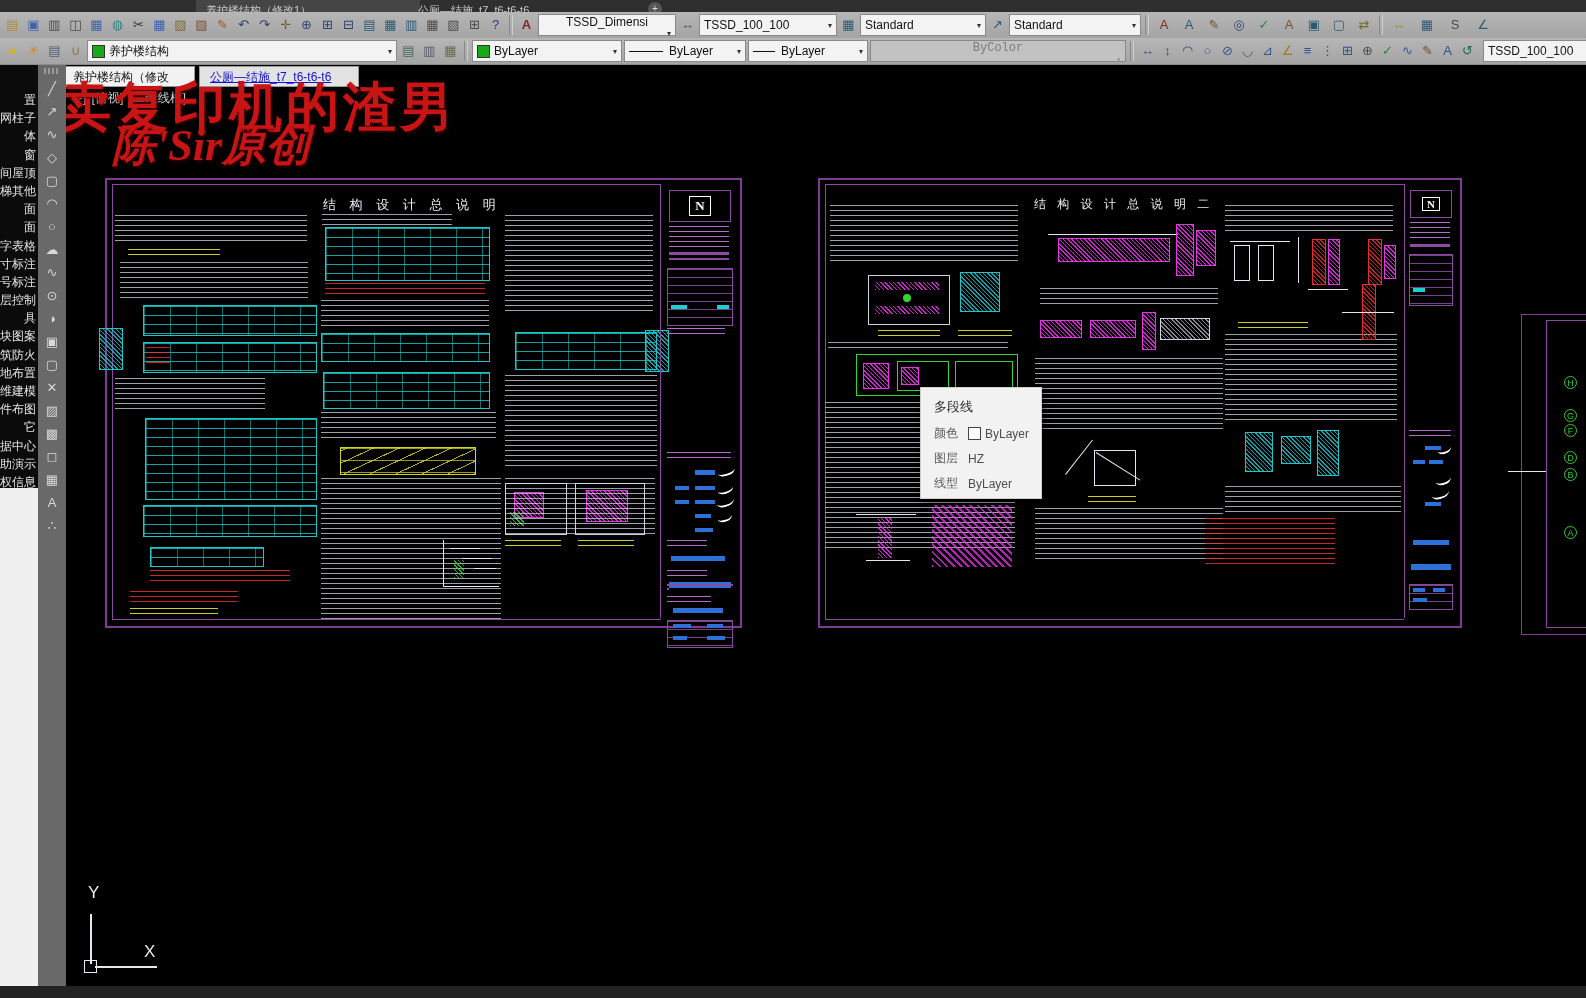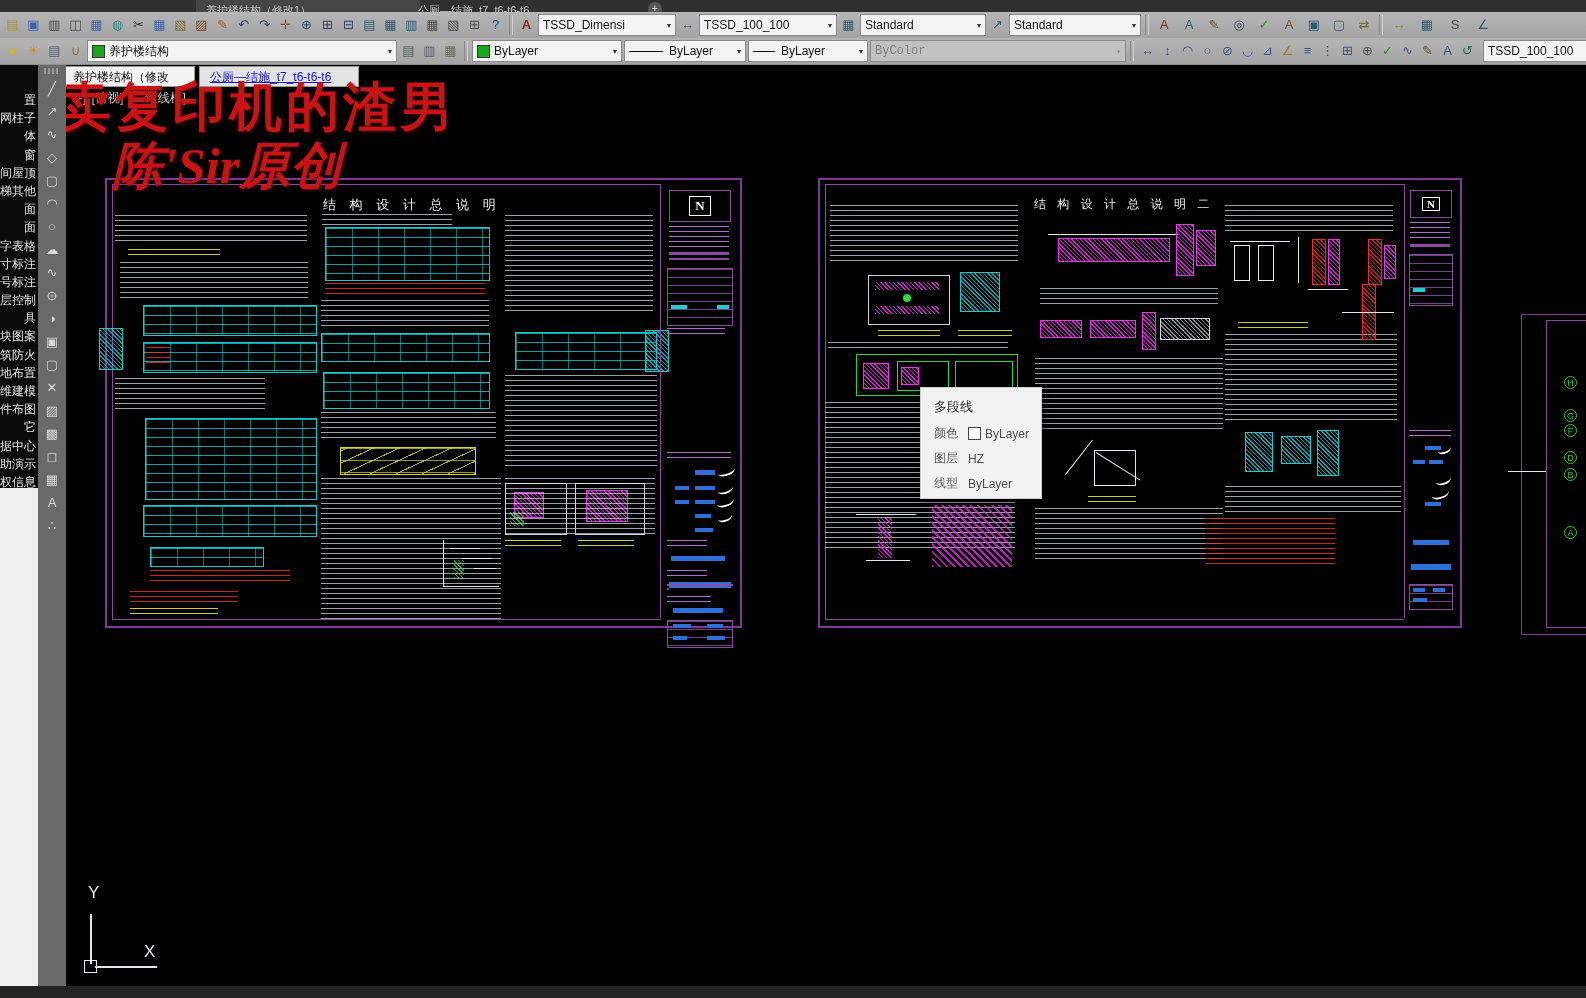--- a/index.html
+++ b/index.html
@@ -76,21 +76,21 @@
            padding:10px 0 0 13px;box-sizing:border-box;}
   #tooltip .ttl{font-size:13px;color:#2b2b2b;margin-bottom:9px;}
   #tooltip .row{display:flex;align-items:center;font-size:12px;color:#595959;margin-bottom:8px;}
   #tooltip .row .lab{width:34px;}
   #tooltip .row .val{color:#4c4c4c;}
   #tooltip .wsw{width:11px;height:11px;background:#fff;border:1.5px solid #444;margin-right:4px;}
   
   .wm{position:absolute;color:#c81414;z-index:40;font-family:"Liberation Serif","DejaVu Serif",serif;
       font-weight:bold;white-space:nowrap;text-shadow:1px 2px 3px rgba(90,0,0,.55);}
   #wm1{left:58px;top:72px;font-size:53px;letter-spacing:4px;}
-  #wm2{left:112px;top:132px;font-size:51px;font-style:italic;}
+  #wm2{left:112px;top:116px;font-size:44px;font-style:italic;}
   #wm3{left:60px;top:178px;font-size:49px;font-style:italic;letter-spacing:2px;}
   #subtitle{position:absolute;left:50%;top:928px;transform:translateX(-50%);z-index:50;
             color:#fff;font-size:40px;letter-spacing:2px;white-space:nowrap;
             text-shadow:-2px 0 2px #000,2px 0 2px #000,0 -2px 2px #000,0 2px 2px #000,2px 2px 3px #000;}
   #bottomstrip{position:absolute;left:0;top:986px;width:1586px;height:12px;background:#232323;z-index:20;}
   .ucs{color:#e8e8ee;font-size:17px;z-index:3;}
 </style>
 </head>
 <body>
 
@@ -368,21 +368,21 @@
         <span class="tbi" style="color: rgb(44, 90, 114);">▤</span>
         <span class="tbi" style="color: rgb(44, 90, 114);">▦</span>
         <span class="tbi" style="color: rgb(44, 90, 114);">▥</span>
         <span class="tbi" style="color: rgb(76, 76, 76);">▦</span>
         <span class="tbi" style="color: rgb(76, 76, 76);">▧</span>
         <span class="tbi" style="color: rgb(76, 76, 76);">⊞</span>
         <span class="tbi" style="color: rgb(36, 64, 138);">?</span>
       </span>
     <span class="sep"></span>
     <span class="tbi" style="color:#8a2424;font-weight:bold;">A</span>
-    <span class="fld" style="width:128px;">
+    <span class="fld" style="width:128px;flex-direction:column;">
       <span>TSSD_Dimensi</span>
         <span class="chev">▾</span>
       </span>
     <span class="tbi" style="color:#2c5a72;">↔</span>
     <span class="fld" style="width:128px;">
       <span>TSSD_100_100</span>
         <span class="chev">▾</span>
       </span>
     <span class="tbi" style="color:#2c5a72;">▦</span>
     <span class="fld" style="width:116px;">
@@ -445,21 +445,21 @@
     <span class="fld" style="width:112px;">
       <span class="lineglyph"></span>
       <span>ByLayer</span>
         <span class="chev">▾</span>
       </span>
     <span class="fld" style="width:110px;">
       <span class="lineglyph" style="width:22px;"></span>
       <span>ByLayer</span>
         <span class="chev">▾</span>
       </span>
-    <span class="fld dis" style="width:246px;font-family:'Liberation Mono',monospace;">
+    <span class="fld dis" style="width:246px;font-family:'Liberation Mono',monospace;flex-direction:column;">
       <span>ByColor</span>
         <span class="chev" style="color:#8a8a8a;">▾</span>
       </span>
     <span class="sep"></span>
     <span style="display:flex;gap:1px;">
 
     <span class="tbi" style="color: rgb(51, 82, 138);">↔</span>
         <span class="tbi" style="color: rgb(51, 82, 138);">↕</span>
         <span class="tbi" style="color: rgb(51, 82, 138);">◠</span>
         <span class="tbi" style="color: rgb(51, 82, 138);">○</span>

